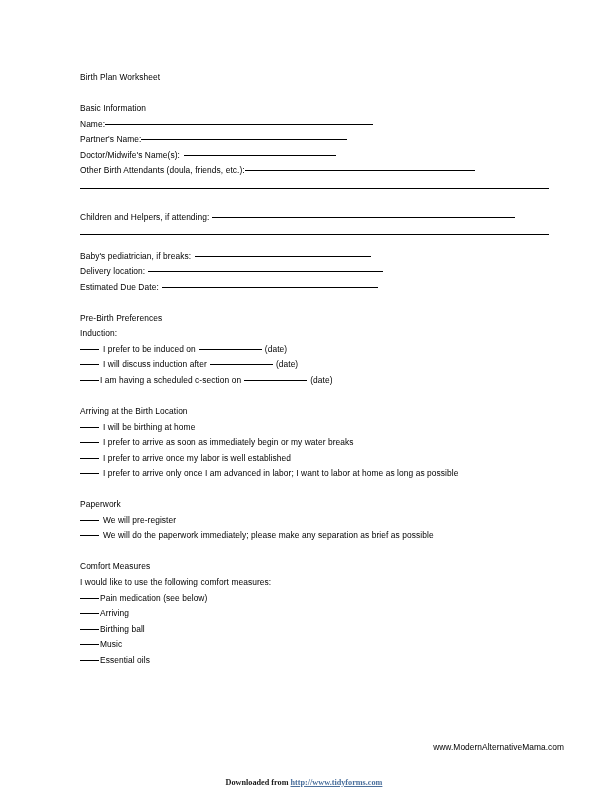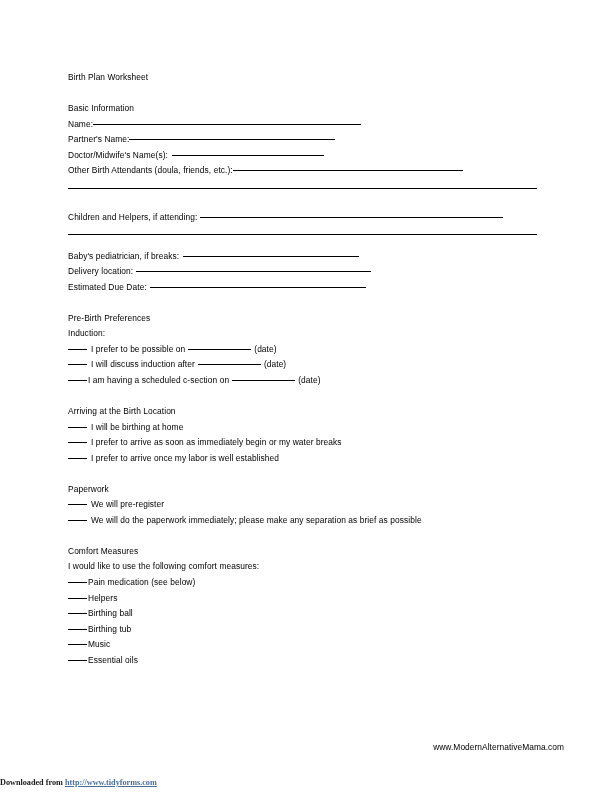--- a/index.html
+++ b/index.html
@@ -17,21 +17,21 @@
   }
 
   .page {
     position: absolute;
     inset: 0;
     background: #ffffff;
   }
 
   .content {
     position: absolute;
-    left: 68px;
+    left: 80px;
     top: 70px;
     width: 472px;
   }
 
   
   .ln {
     font-size: 8.4px;
     line-height: 15.55px;
     letter-spacing: 0.08px;
     white-space: nowrap;
@@ -97,21 +97,21 @@
     font-size: 8.4px;
     letter-spacing: 0.05px;
     color: #000;
   }
 
   .dl-footer {
     position: absolute;
     left: 0;
     right: 4px;
     top: 778px;
-    text-align: left;
+    text-align: center;
     font-family: "Liberation Serif", serif;
     font-size: 8.2px;
     font-weight: bold;
     color: #1a1a1a;
   }
   .dl-footer .url {
     color: #4a6f9c;
     text-decoration: underline;
   }
 </style>
@@ -171,21 +171,21 @@
     <div class="ln">
       <span>Estimated Due Date:</span><span class="fill" style="width:216px;margin-left:3px"></span>
     </div>
 
     <div class="gap"></div>
 
     <div class="ln">Pre-Birth Preferences</div>
     <div class="ln">Induction:</div>
 
     <div class="ln">
-      <span class="blank"></span><span>I prefer to be possible on</span><span class="dateline"></span><span>(date)</span>
+      <span class="blank"></span><span>I prefer to be induced on</span><span class="dateline"></span><span>(date)</span>
     </div>
 
     <div class="ln">
       <span class="blank"></span><span>I will discuss induction after</span><span class="dateline"></span><span>(date)</span>
     </div>
 
 
     <div class="ln">
       <span class="blank tight"></span><span>I am having a scheduled c-section on</span><span class="dateline"></span><span>(date)</span>
     </div>
@@ -195,20 +195,23 @@
     <div class="ln">Arriving at the Birth Location</div>
 
     <div class="ln">
       <span class="blank"></span><span>I will be birthing at home</span>
     </div>
     <div class="ln">
       <span class="blank"></span><span>I prefer to arrive as soon as immediately begin or my water breaks</span>
     </div>
     <div class="ln">
       <span class="blank"></span><span>I prefer to arrive once my labor is well established</span>
+    </div>
+    <div class="ln">
+      <span class="blank"></span><span>I prefer to arrive only once I am advanced in labor; I want to labor at home as long as possible</span>
     </div>
 
     <div class="gap"></div>
 
     <div class="ln">Paperwork</div>
 
     <div class="ln">
       <span class="blank"></span><span>We will pre-register</span>
     </div>
 
@@ -219,27 +222,24 @@
 
     <div class="gap"></div>
 
     <div class="ln">Comfort Measures</div>
     <div class="ln">I would like to use the following comfort measures:</div>
 
     <div class="ln">
       <span class="blank tight"></span><span>Pain medication (see below)</span>
     </div>
     <div class="ln">
-      <span class="blank tight"></span><span>Helpers</span>
+      <span class="blank tight"></span><span>Arriving</span>
     </div>
     <div class="ln">
       <span class="blank tight"></span><span>Birthing ball</span>
-    </div>
-    <div class="ln">
-      <span class="blank tight"></span><span>Birthing tub</span>
     </div>
     <div class="ln">
       <span class="blank tight"></span><span>Music</span>
     </div>
     <div class="ln">
       <span class="blank tight"></span><span>Essential oils</span>
     </div>
 
   </div>
 

